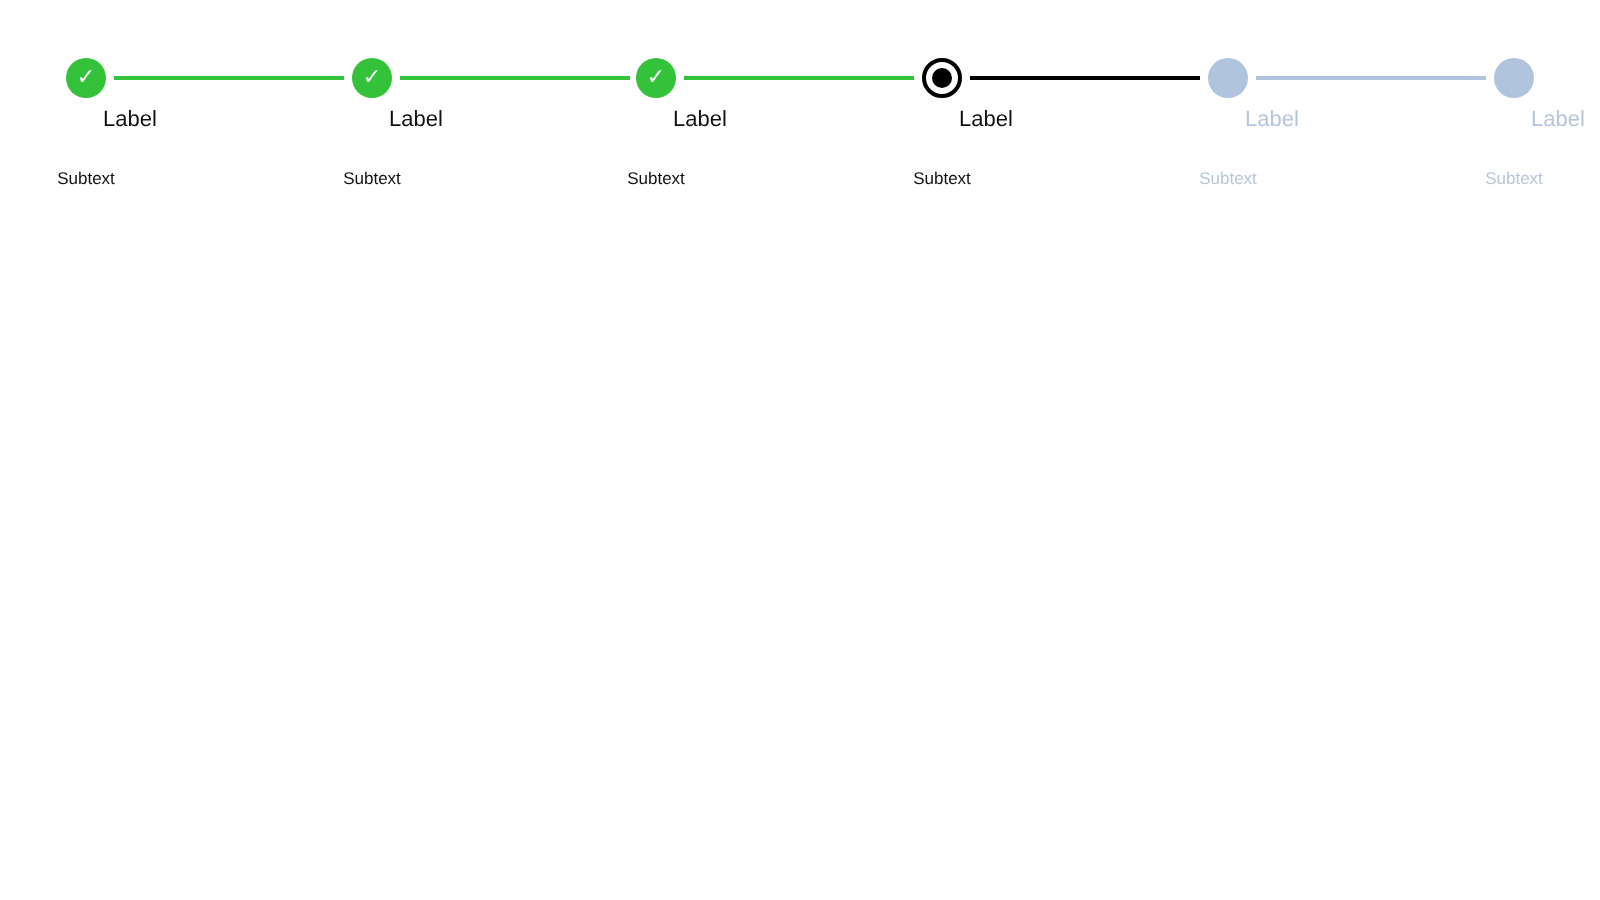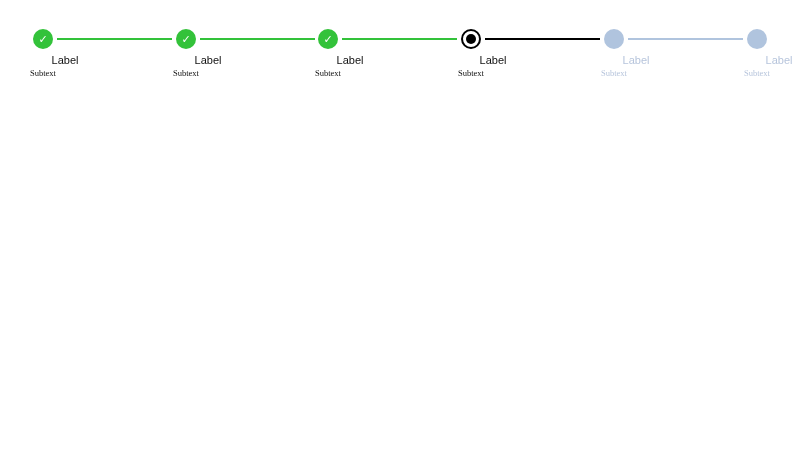--- a/index.html
+++ b/index.html
@@ -8,21 +8,21 @@
   .stepper { position: absolute; left: 0; top: 0; width: 800px; height: 90px; }
   .step { position: absolute; top: 29px; width: 100px; margin-left: -50px;
           display: flex; flex-direction: column; align-items: center; cursor: pointer; }
   .circle { width: 20px; height: 20px; border-radius: 50%; box-sizing: border-box;
             display: flex; align-items: center; justify-content: center; }
   .circle.done { background: #33c23a; color: #ffffff; font-size: 11px; line-height: 20px; }
   .circle.active { background: #ffffff; border: 2.5px solid #000000; }
   .circle.active .dot { width: 10px; height: 10px; border-radius: 50%; background: #000000; }
   .circle.pending { background: #b0c4de; }
   .label { margin-top: 5px; font-size: 11px; line-height: 13px; color: #111111; padding-left: 44px; }
-  .sub { margin-top: 1px; font-size: 8.5px; line-height: 10px; color: #111111; font-family: Liberation Serif, serif; }
+  .sub { margin-top: 17px; font-size: 8.5px; line-height: 10px; color: #111111; }
   .step.pending .label, .step.pending .sub { color: #b7c5dc; }
   .connector { position: absolute; top: 38px; height: 2px; }
   .connector.done { background: #33c23a; }
   .connector.active { background: #000000; }
   .connector.pending { background: #b0c4de; }
 </style>
 </head>
 <body>
 
 <div class="stepper">

